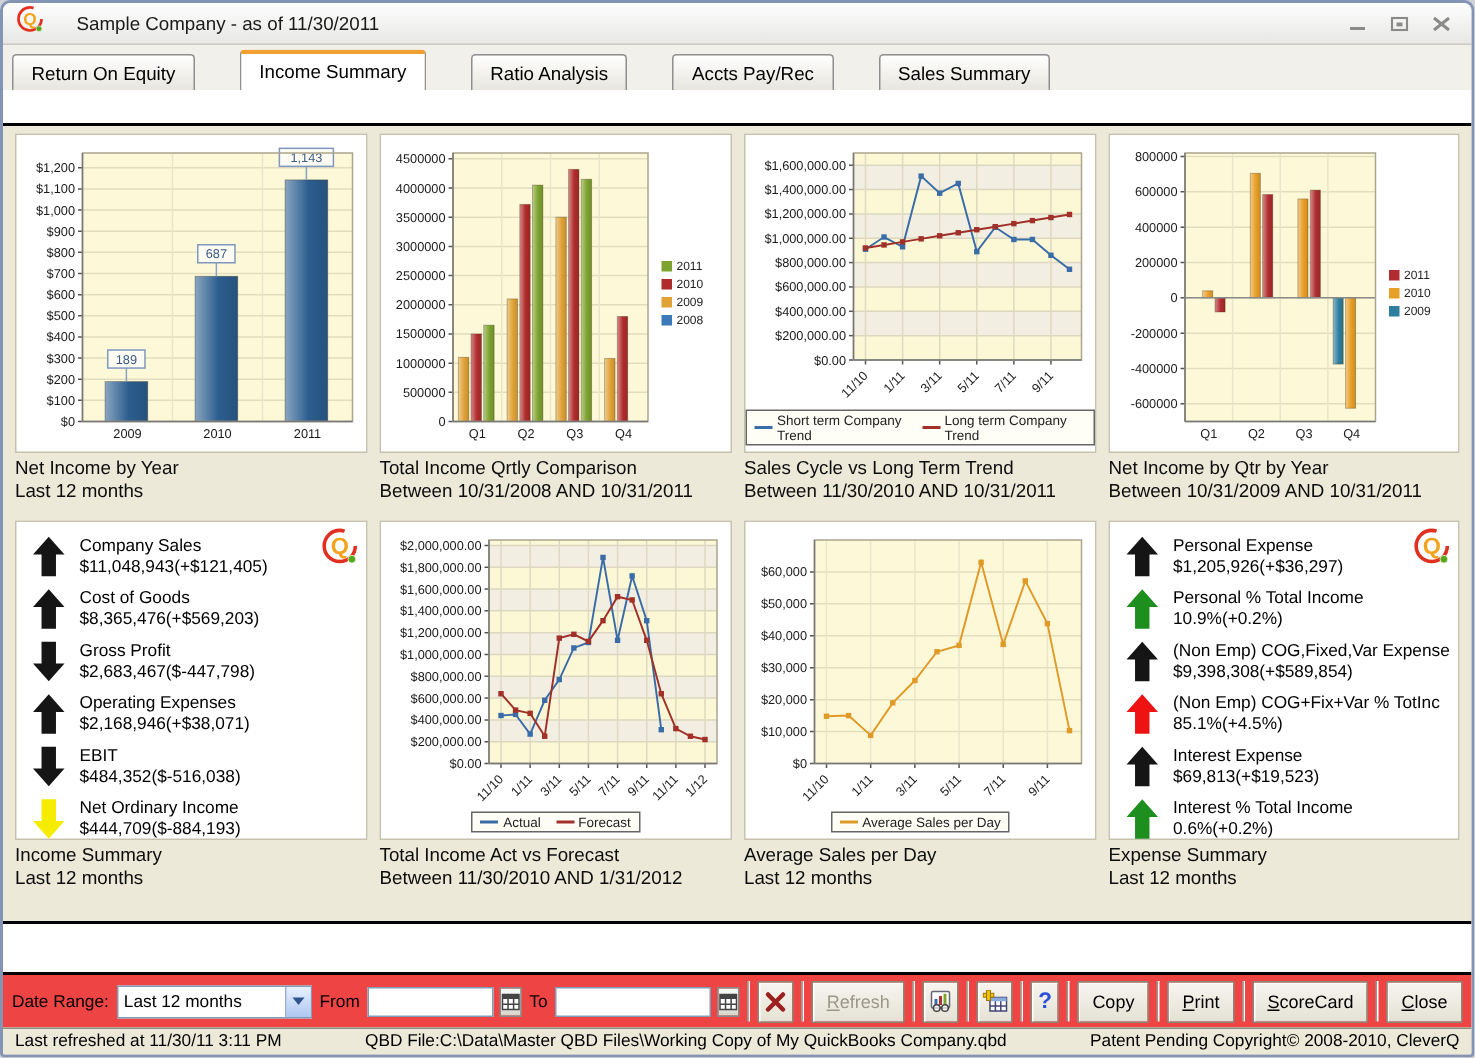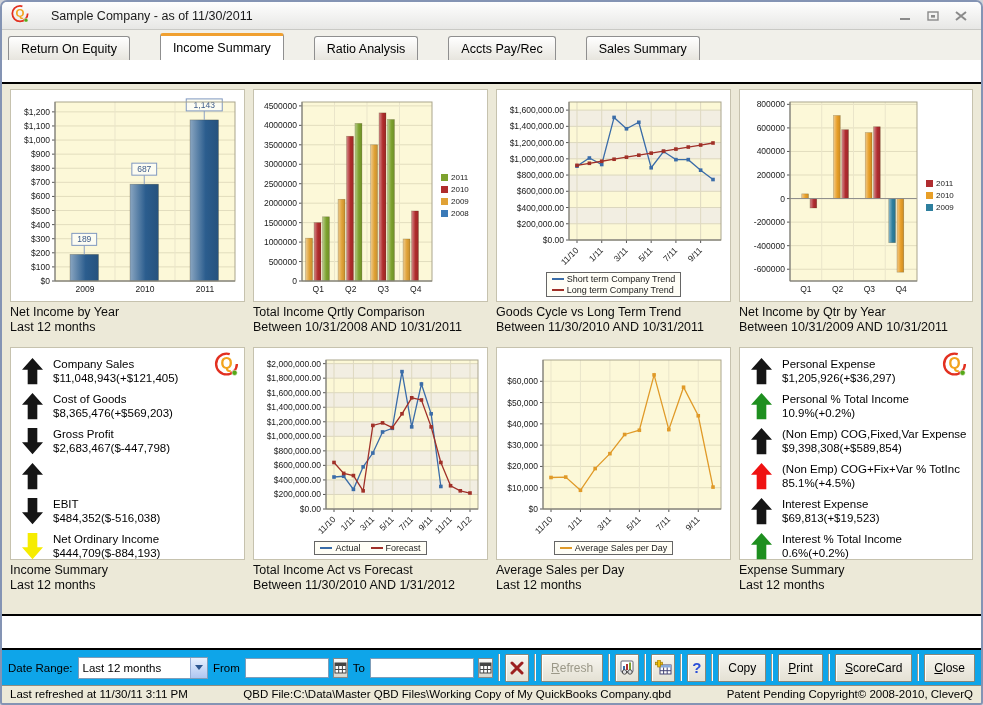--- a/index.html
+++ b/index.html
@@ -27,31 +27,31 @@
   .chartbox.col{flex-direction:column;}
   .chart-mount{flex:1 1 auto;min-width:0;min-height:0;}
   .chart-mount svg{display:block;}
   .caption{font-size:12.5px;line-height:15px;color:#0d0d0d;padding-top:3px;}
   
   .lg-right{width:46px;display:flex;flex-direction:column;justify-content:center;gap:3px;padding-right:2px;flex:0 0 auto;}
   .lg-right .lg-item{display:flex;align-items:center;gap:3px;font-size:8px;color:#222;}
   .lg-sq{width:7px;height:7px;display:inline-block;flex:0 0 auto;}
   .lg-bottom{align-self:center;margin:0 0 4px 0;border:1px solid #666;background:#fffef6;padding:1px 5px;
     display:flex;gap:10px;font-size:9px;color:#222;flex:0 0 auto;}
-  .lg-bottom.lg-stack{flex-direction:column;gap:1px;}
+  .lg-bottom.lg-stack{flex-direction:row;gap:1px;}
   .lg-bottom .lg-item{display:flex;align-items:center;gap:3px;}
   .lg-line{width:12px;height:2px;display:inline-block;flex:0 0 auto;}
   
   .sumbox{display:block;padding:8px 4px 0 10px;}
   .sum-item{display:flex;gap:9px;margin-bottom:6px;align-items:flex-end;}
   .sum-item svg{flex:0 0 auto;margin-top:1px;}
   .sum-label,.sum-value{font-size:11.5px;line-height:14px;color:#000;white-space:nowrap;}
   .qlogo-mount{position:absolute;top:3px;right:4px;}
   
-  .toolbar{height:35px;background:#0ea5e9;display:flex;align-items:center;gap:5px;padding:0 6px;flex:0 0 auto;}
+  .toolbar{height:35px;background:#ef4444;display:flex;align-items:center;gap:5px;padding:0 6px;flex:0 0 auto;}
   .tb-label{font-size:11.5px;color:#000;white-space:nowrap;}
   .dd{width:175px;height:22px;background:#fff;border:1px solid #7f9db9;display:flex;align-items:center;font-size:11.5px;padding-left:4px;}
   .dd-arrow{margin-left:auto;width:17px;height:20px;background:linear-gradient(#e9f1fe,#aec6f1);border-left:1px solid #98aed6;
     display:flex;align-items:center;justify-content:center;}
   .dd-tri{width:0;height:0;border-left:4px solid transparent;border-right:4px solid transparent;border-top:5px solid #2d568f;}
   .txt{height:20px;background:#fff;border:1px solid #7f9db9;font-size:11.5px;padding:0 3px;font-family:"Liberation Sans",sans-serif;}
   .txt.from{width:84px;} .txt.to{width:104px;}
   .cal-btn{width:19px;height:20px;background:linear-gradient(#fafaf8,#d8d6cc);border:1px solid #888;
     display:flex;align-items:center;justify-content:center;padding:0;margin-left:-1px;}
   .sep{width:0;height:27px;border-left:1px solid #9a9789;border-right:1px solid #fff;flex:0 0 auto;}
@@ -383,21 +383,21 @@
                 <span class="lg-line" style="background: rgb(58, 108, 168);"></span>
                 <span>Short term Company Trend</span>
               </div>
               <div class="lg-item">
                 <span class="lg-line" style="background: rgb(160, 48, 40);"></span>
                 <span>Long term Company Trend</span>
               </div>
             </div>
         </div>
         <div class="caption">
-          <div>Goods Cycle vs Long Term Trend</div>
+          <div>Sales Cycle vs Long Term Trend</div>
             <div>Between 11/30/2010 AND 10/31/2011</div>
         </div>
       </div>
 
       <div class="cell">
         <div class="chartbox">
           <div class="chart-mount">
               <svg width="186" height="211">
                 <rect x="50" y="12" width="127" height="179" fill="#fcf8d8"></rect>
                 <line x1="50" y1="179.22368421052633" x2="177" y2="179.22368421052633" stroke="#e2ddbe"></line>
@@ -513,20 +513,24 @@
                 </svg>
                 <div>
                   <div class="sum-label">Gross Profit</div>
                   <div class="sum-value">$2,683,467($-447,798)</div>
                 </div>
               </div>
               <div class="sum-item">
                 <svg width="23" height="28" viewBox="0 0 26 32">
                   <polygon points="13,1 25,14.5 18.5,14.5 18.5,31 7.5,31 7.5,14.5 1,14.5" fill="#151515"></polygon>
                 </svg>
+                <div>
+                  <div class="sum-label">Operating Expenses</div>
+                  <div class="sum-value">$2,168,946(+$38,071)</div>
+                </div>
               </div>
               <div class="sum-item">
                 <svg width="23" height="28" viewBox="0 0 26 32">
                   <polygon points="13,31 25,17.5 18.5,17.5 18.5,1 7.5,1 7.5,17.5 1,17.5" fill="#151515"></polygon>
                 </svg>
                 <div>
                   <div class="sum-label">EBIT</div>
                   <div class="sum-value">$484,352($-516,038)</div>
                 </div>
               </div>

